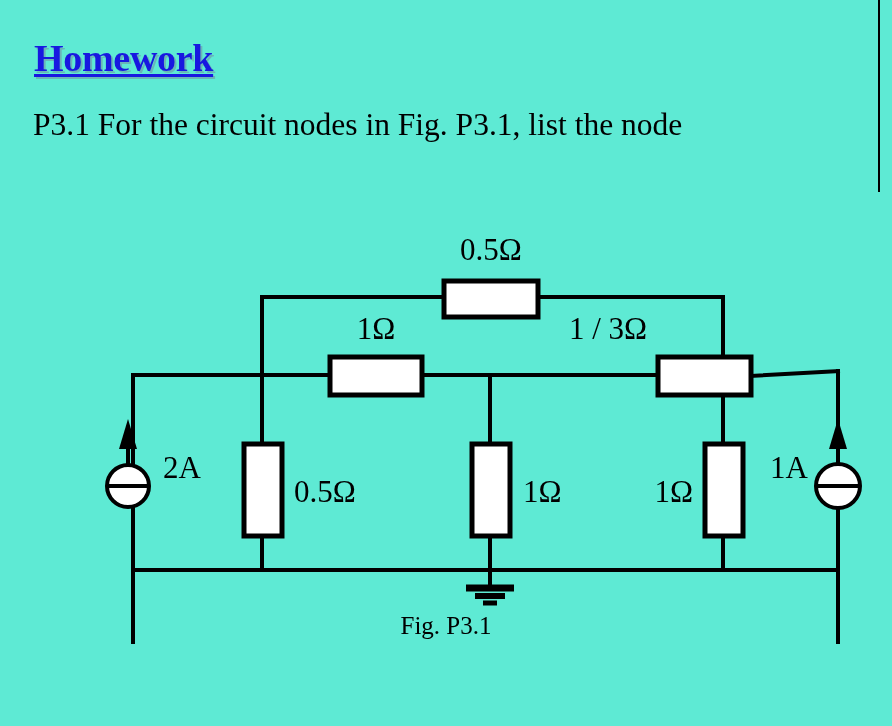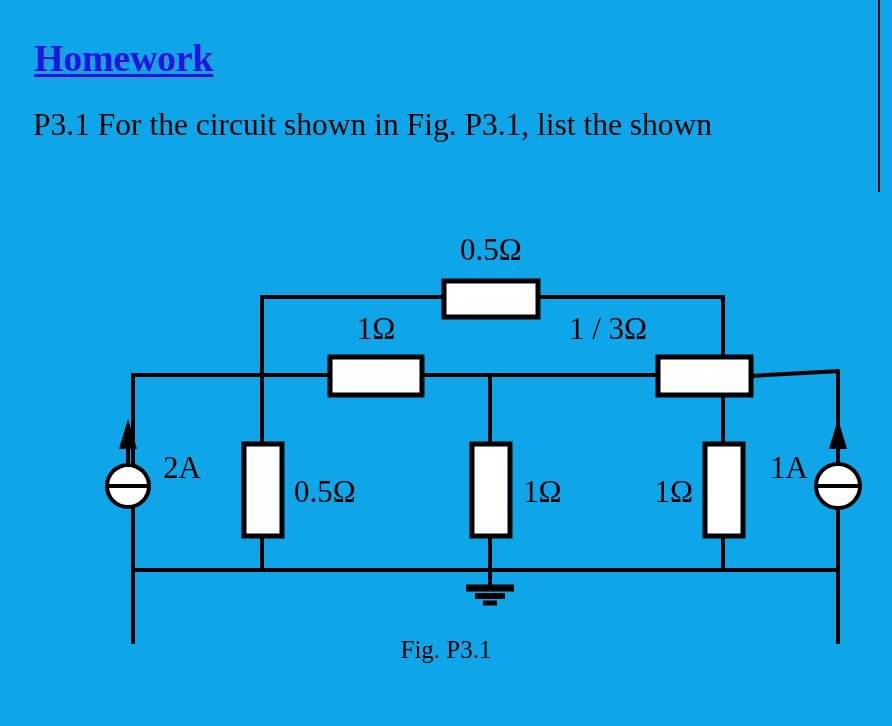--- a/index.html
+++ b/index.html
@@ -4,21 +4,21 @@
 <style>
   html, body {
     margin: 0;
     padding: 0;
     background: #ffffff;
   }
   #page {
     position: relative;
     width: 892px;
     height: 726px;
-    background: #0ea5e9;
+    background: #5eead4;
     overflow: hidden;
     font-family: "Liberation Serif", "DejaVu Serif", serif;
   }
   
   #right-rule {
     position: absolute;
     left: 878px;
     top: 0px;
     width: 2px;
     height: 192px;
@@ -63,40 +63,39 @@
   #circuit-svg { display: block; }
 
   #caption {
     position: absolute;
     left: 0px;
     top: 612px;
     width: 892px;
     text-align: center;
     font-size: 25px;
     color: #000000;
-    margin-top: 24px;
   }
 
   .clabel {
     font-family: "Liberation Serif", "DejaVu Serif", serif;
     font-size: 31px;
     fill: #000000;
   }
 </style>
 </head>
 <body>
 
 <div id="page">
 
   <div id="right-rule"></div>
 
   <div id="title">Homework</div>
 
   <div id="body-text">
-    <span class="pnum">P3.1</span><span> For the circuit shown in Fig. P3.1, list the shown</span><br>
+    <span class="pnum">P3.1</span><span> For the circuit nodes in Fig. P3.1, list the node</span><br>
   </div>
 
   <div id="figure">
     <svg id="circuit-svg" width="892" height="460" viewBox="0 0 892 460" xmlns="http://www.w3.org/2000/svg">
 
       <g stroke="#000000" stroke-width="4" fill="none" stroke-linecap="square">
 
         <path d="M242,92 L242,170"></path>
         <path d="M242,92 L424,92"></path>
         <path d="M518,92 L703,92"></path>

